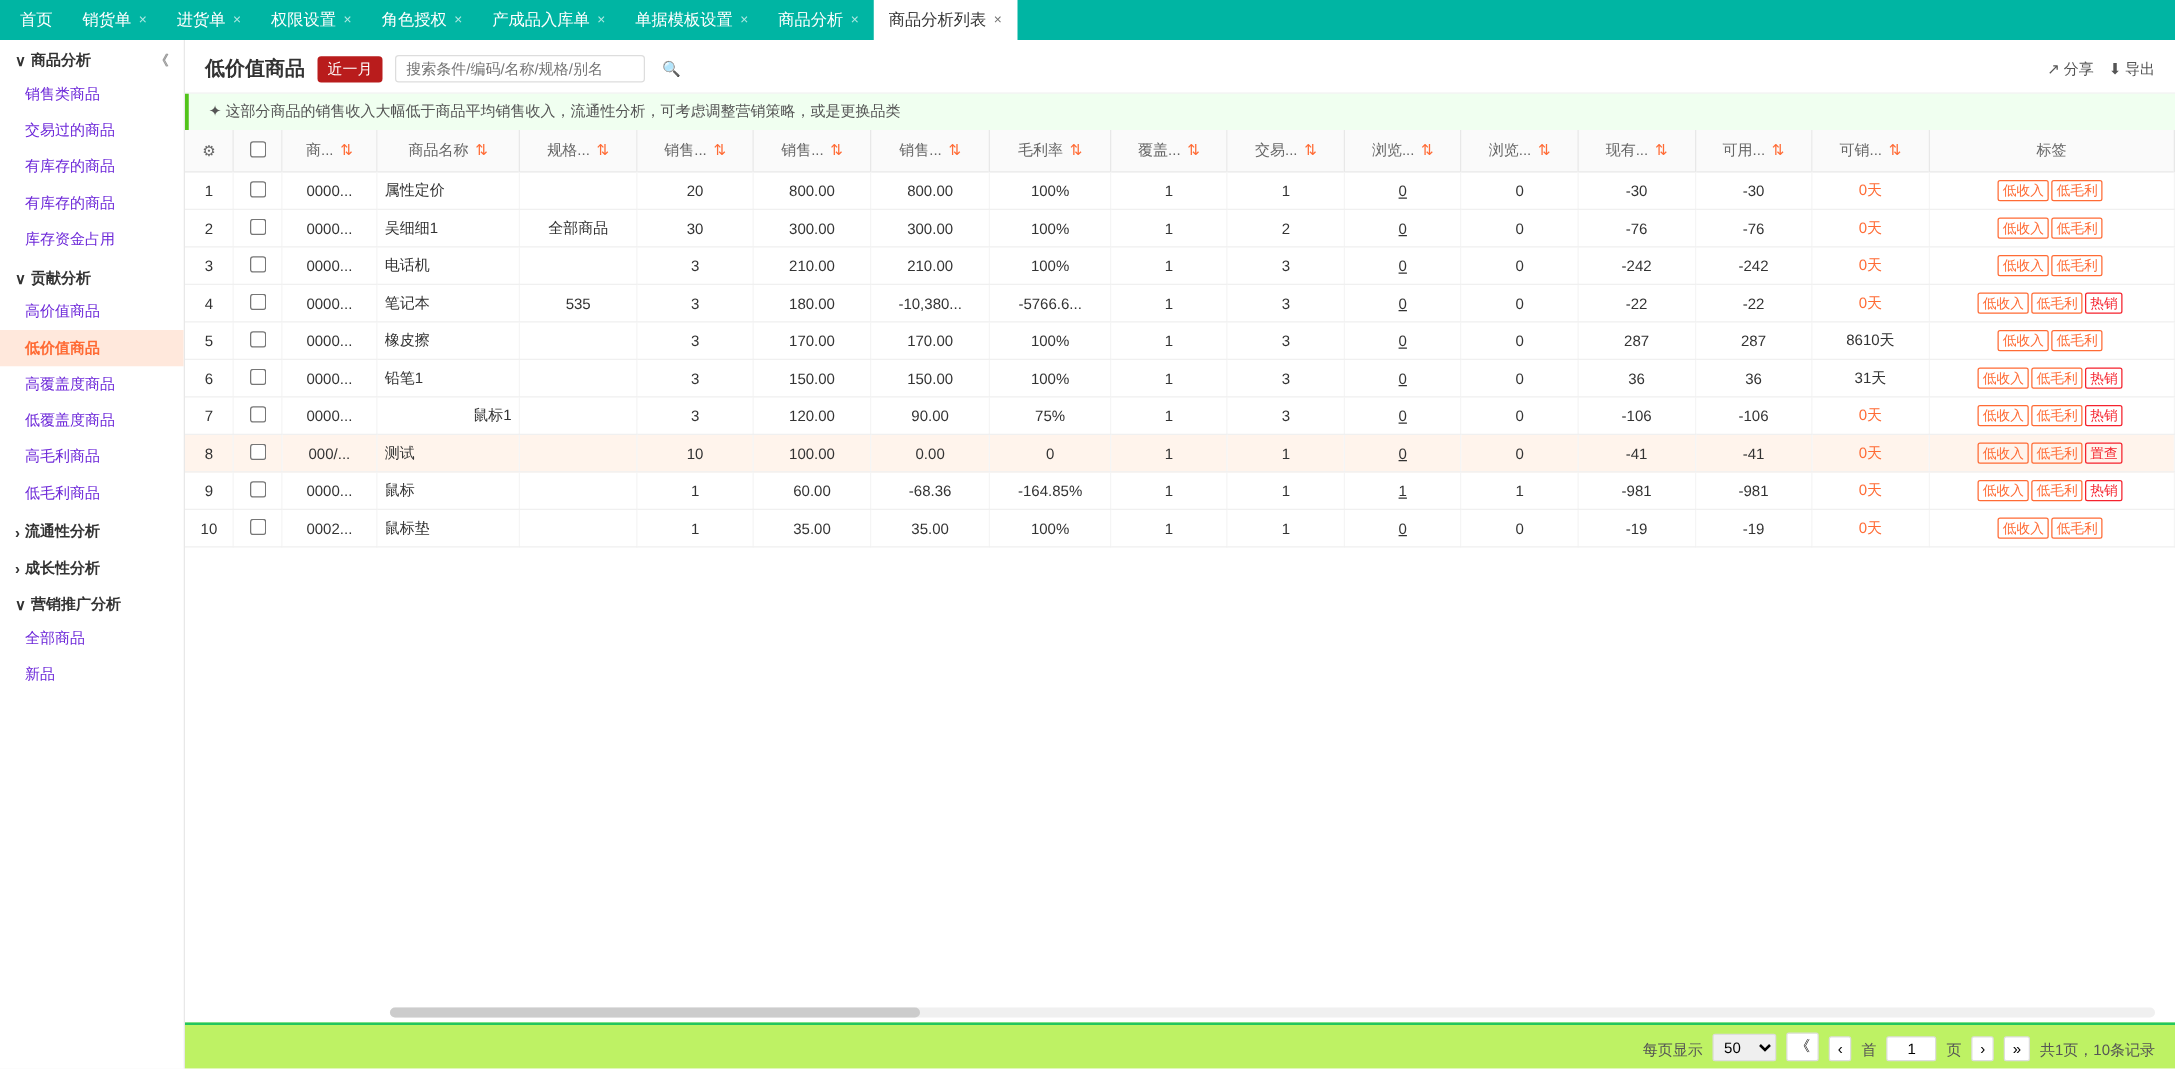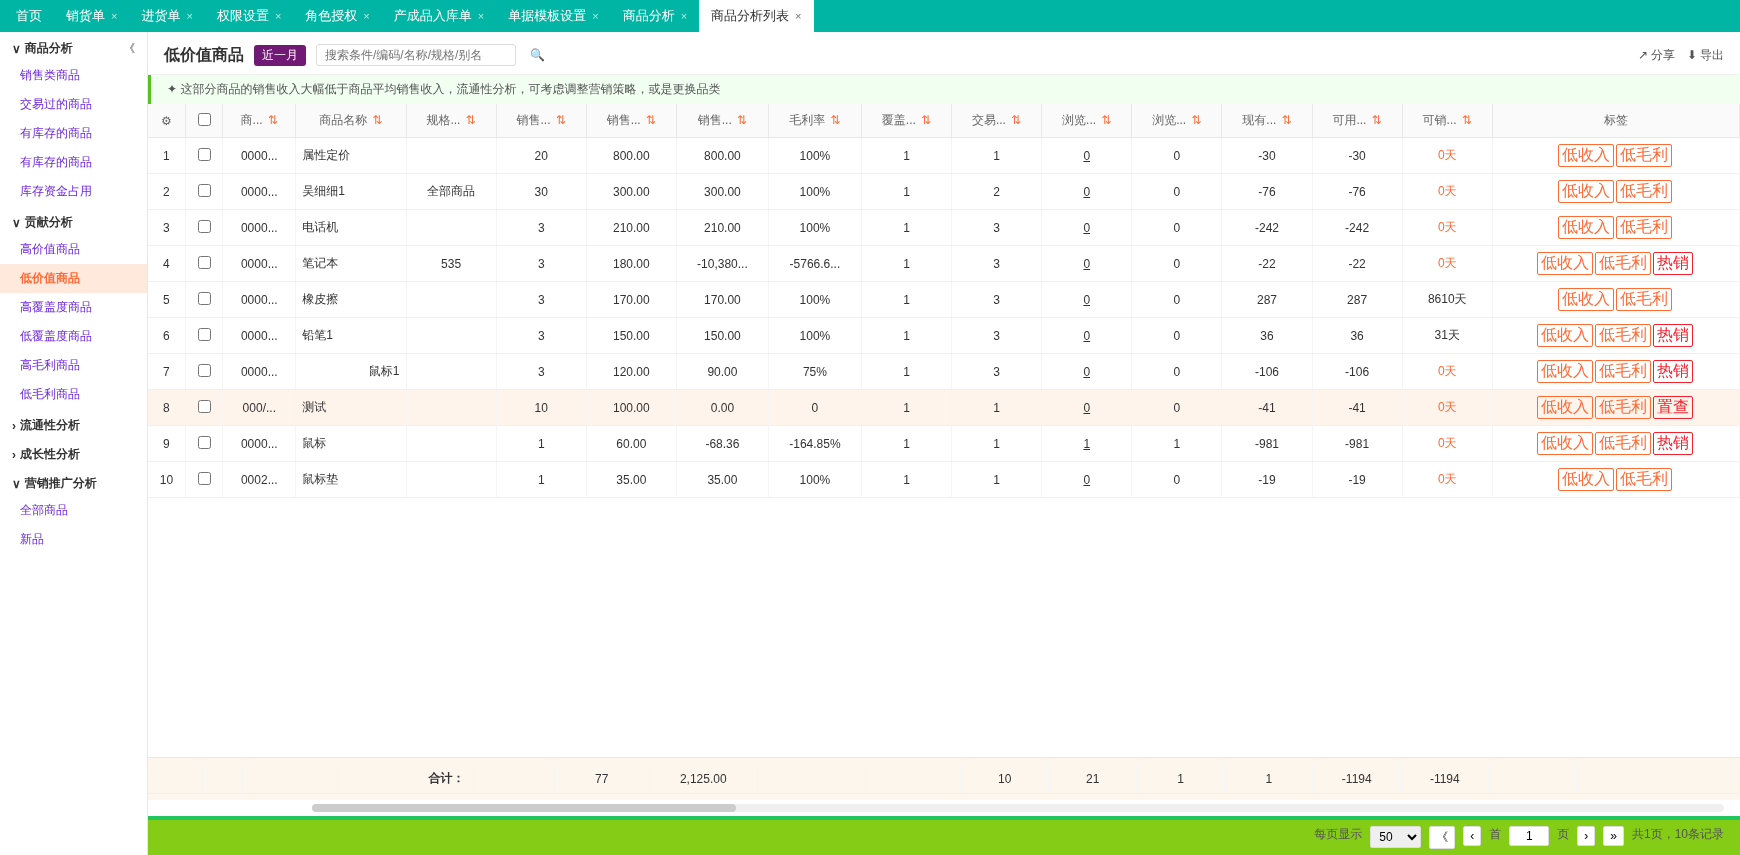--- a/index.html
+++ b/index.html
@@ -74,21 +74,21 @@
       align-items: center;
       gap: 10px;
       border-bottom: 1px solid #f0f0f0;
     }
     .page-title {
       font-size: 16px;
       font-weight: bold;
       color: #333;
     }
     .filter-btn {
-      background: #701a75;
+      background: #b91c1c;
       color: #fff;
       border: none;
       border-radius: 3px;
       padding: 2px 8px;
       cursor: pointer;
       font-size: 12px;
     }
     .search-box {
       border: 1px solid #ddd;
       border-radius: 3px;
@@ -152,45 +152,45 @@
       border-bottom: 1px solid #f0f0f0;
       border-right: 1px solid #f5f5f5;
       color: #333;
     }
     tr.highlighted td { background: #fff4ec; }
     .tag {
       display: inline-block;
       border: 1px solid;
       border-radius: 2px;
       padding: 0 3px;
-      font-size: 16px;
+      font-size: 11px;
       margin-right: 2px;
     }
     .tag-orange { color: #ff6b35; border-color: #ff6b35; }
     .tag-red { color: #f5222d; border-color: #f5222d; }
     .link-underline { text-decoration: underline; color: #333; }
     .zero-days { color: #ff6b35; }
 
     
     .footer-total {
       background: #fdf6ec;
       border-top: 1px solid #e8e8e8;
       display: flex;
       align-items: center;
       padding: 6px 0;
       font-size: 12px;
     }
 
     
     .pagination-bar {
-      background: #84cc16;
-      border-top: 4px solid #22c55e;
+      background: #bef264;
+      border-top: 2px solid #22c55e;
       padding: 6px 16px;
       display: flex;
-      align-items: flex-start;
+      align-items: flex-end;
       justify-content: flex-end;
       gap: 8px;
       font-size: 12px;
       color: #555;
     }
     .page-nav-btn {
       border: 1px solid #ddd;
       background: #fff;
       padding: 2px 6px;
       cursor: pointer;
@@ -518,45 +518,20 @@
     <td>0</td>
     <td>-19</td>
     <td>-19</td>
     <td><span class="zero-days">0天</span></td>
     <td><span class="tag tag-orange">低收入</span><span class="tag tag-orange">低毛利</span></td>
   </tr>
           </tbody>
       </table>
     </div>
 
-    <div class="footer-total">
-      <table style="width:100%">
-        <tbody>
-            <tr>
-          <td style="width:40px;text-align:center"></td>
-          <td style="width:30px"></td>
-          <td style="width:70px"></td>
-          <td style="width:100px;text-align:right;padding-right:8px;font-weight:bold">合计：</td>
-          <td style="width:60px"></td>
-          <td style="width:70px;text-align:center">77</td>
-          <td style="width:80px;text-align:center">2,125.00</td>
-          <td style="width:80px"></td>
-          <td style="width:70px"></td>
-          <td style="width:65px;text-align:center">10</td>
-          <td style="width:65px;text-align:center">21</td>
-          <td style="width:65px;text-align:center">1</td>
-          <td style="width:65px;text-align:center">1</td>
-          <td style="width:65px;text-align:center">-1194</td>
-          <td style="width:65px;text-align:center">-1194</td>
-          <td style="width:65px"></td>
-          <td style="width:120px"></td>
-        </tr>
-      </tbody>
-        </table>
-    </div>
 
     <div style="padding: 2px 0 2px 148px; background:#fff">
       <div class="scroll-track">
         <div class="scroll-thumb"></div>
       </div>
     </div>
 
     <div class="pagination-bar">
       <span>每页显示</span>
       <select class="per-page-select">

